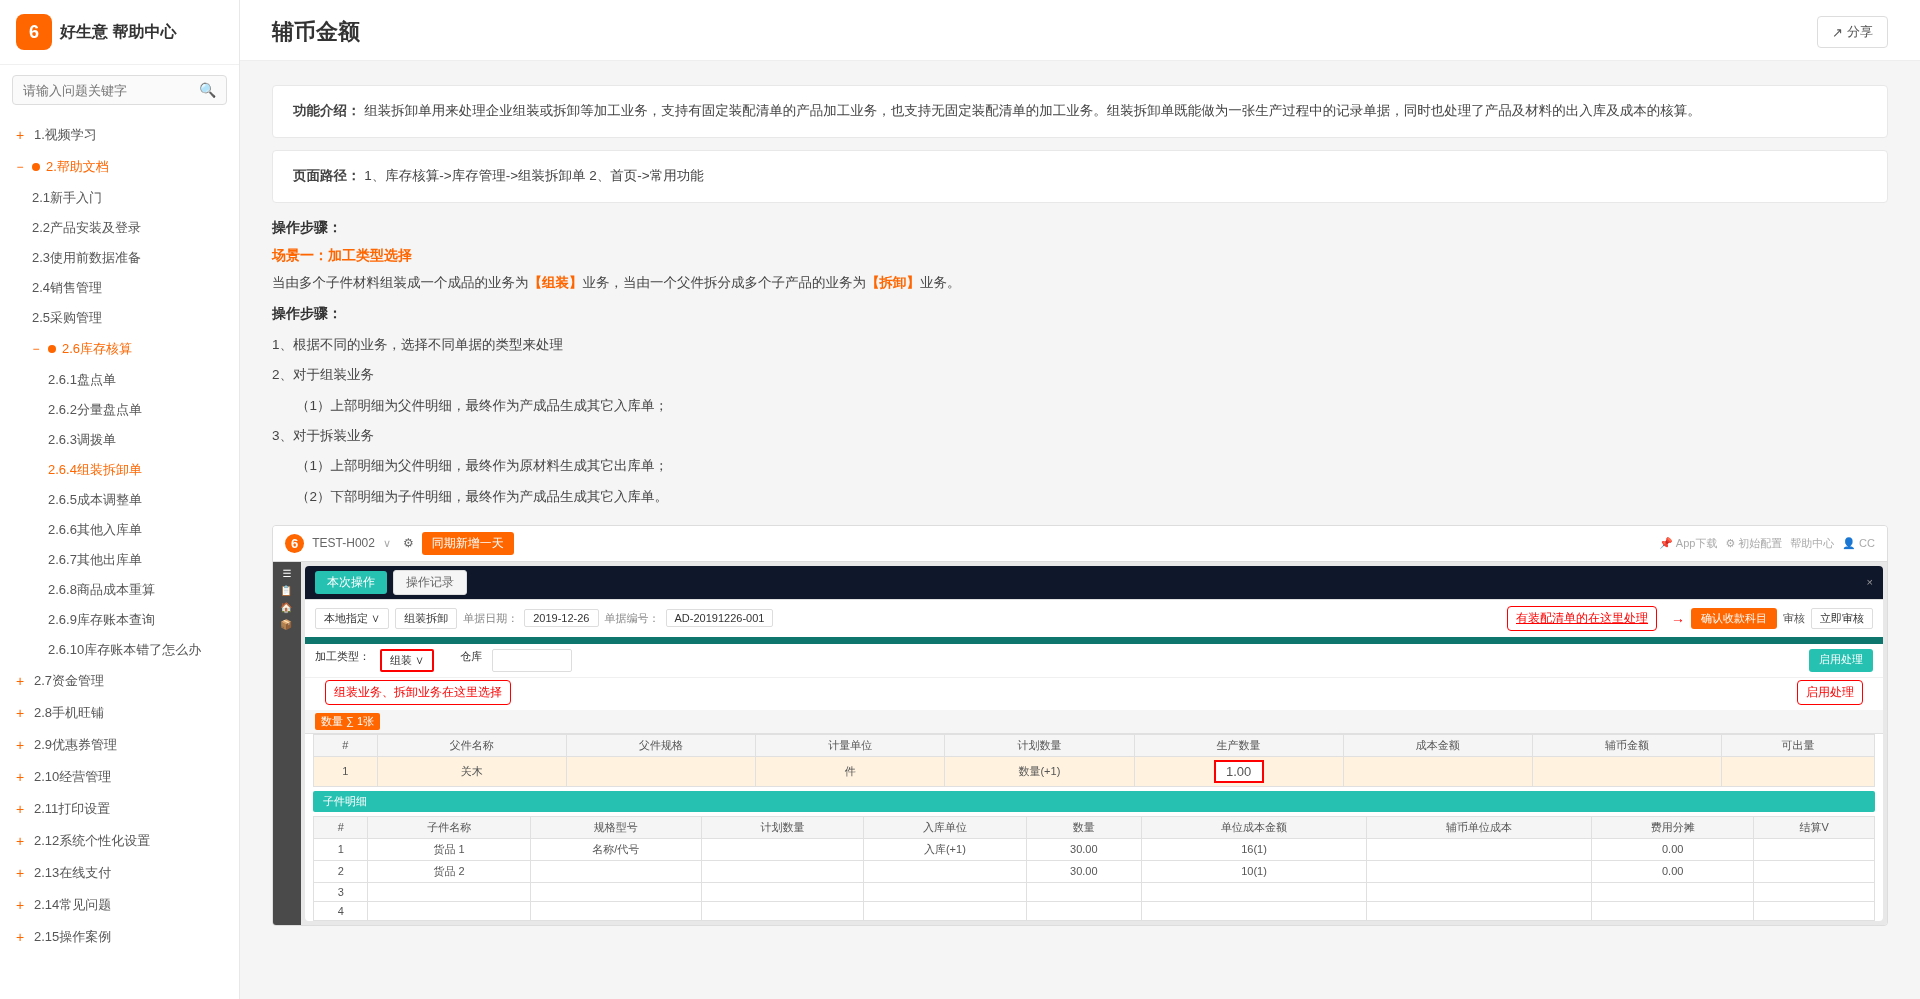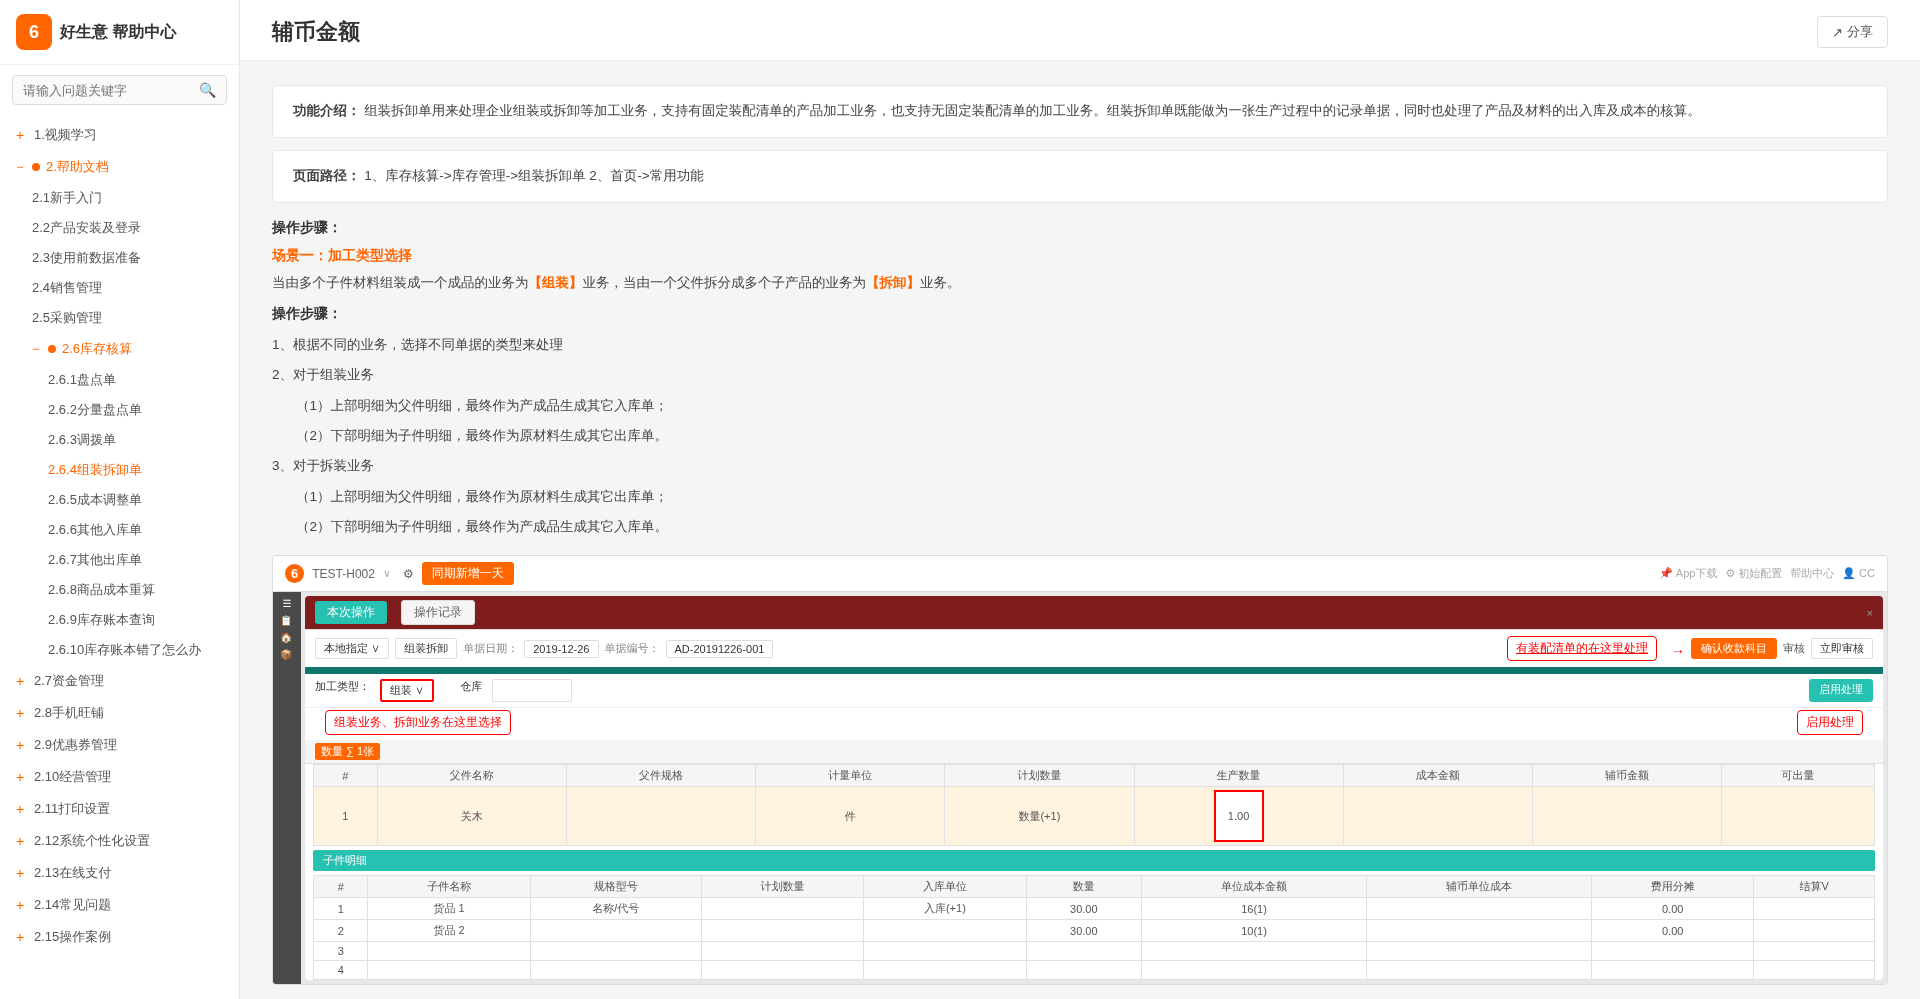--- a/index.html
+++ b/index.html
@@ -254,23 +254,23 @@
       font-size: 12px;
       color: red;
       white-space: nowrap;
     }
     .sc-row-highlighted {
       background: #fff3e0;
     }
     .sc-row-input-box {
       border: 2px solid red;
       background: #fff;
-      padding: 18px 4px;
+      padding: 2px 4px;
       min-width: 50px;
-      font-size: 11px;
+      font-size: 13px;
       display: inline-block;
     }
 
     
     ::-webkit-scrollbar { width: 6px; height: 6px; }
     ::-webkit-scrollbar-track { background: #f1f1f1; }
     ::-webkit-scrollbar-thumb { background: #ccc; border-radius: 3px; }
   </style>
 </head>
 <body>
@@ -411,21 +411,20 @@
     <div class="ops-section">
       <div class="section-heading">操作步骤：</div>
       <div class="section-heading" style="color:#f60; font-size:14px; margin-bottom:6px;">场景一：加工类型选择</div>
       <div class="step-text">
         当由多个子件材料组装成一个成品的业务为<span class="highlight-orange">【组装】</span>业务，当由一个父件拆分成多个子产品的业务为<span class="highlight-orange">【拆卸】</span>业务。
       </div>
       <div class="section-heading" style="margin-top:10px;">操作步骤：</div>
       <div class="step-text">1、根据不同的业务，选择不同单据的类型来处理</div>
       <div class="step-text">2、对于组装业务</div>
       <div class="step-text step-sub">（1）上部明细为父件明细，最终作为产成品生成其它入库单；</div>
-      <div class="step-text step-sub">（2）下部明细为子件明细，最终作为原材料生成其它出库单。</div>
       <div class="step-text">3、对于拆装业务</div>
       <div class="step-text step-sub">（1）上部明细为父件明细，最终作为原材料生成其它出库单；</div>
       <div class="step-text step-sub">（2）下部明细为子件明细，最终作为产成品生成其它入库单。</div>
     </div>
 
     <div class="screenshot-container">
       <div class="screenshot-inner" style="position:relative;">
 
         <div class="sc-topbar">
           <span style="background:#f60;color:#fff;padding:2px 6px;border-radius:50%;font-size:13px;font-weight:bold;">6</span>
@@ -444,21 +443,21 @@
 
           <div style="width:28px;background:#4a4a4a;display:flex;flex-direction:column;align-items:center;padding-top:6px;gap:6px;">
             <div style="color:#fff;font-size:10px;">☰</div>
             <div style="color:#fff;font-size:10px;">📋</div>
             <div style="color:#fff;font-size:10px;">🏠</div>
             <div style="color:#fff;font-size:10px;">📦</div>
           </div>
 
           <div style="flex:1;background:#fff;margin:4px;border-radius:4px;overflow:hidden;">
 
-            <div style="background:#7f1d1d;border-bottom:1px solid #e0e0e0;padding:4px 10px;display:flex;align-items:center;gap:14px;font-size:12px;color:#555;">
+            <div style="background:#0f172a;border-bottom:1px solid #e0e0e0;padding:4px 10px;display:flex;align-items:center;gap:6px;font-size:12px;color:#555;">
               <span style="background:#27c1b2;color:#fff;padding:3px 12px;border-radius:3px;font-size:12px;">本次操作</span>
               <span style="background:#f5f5f5;color:#666;padding:3px 12px;border-radius:3px;font-size:12px;border:1px solid #ddd;">操作记录</span>
               <span style="flex:1;"></span>
               <span style="font-size:11px;color:#999;">×</span>
             </div>
 
             <div style="padding:6px 10px;display:flex;gap:6px;align-items:center;font-size:11px;border-bottom:7px solid #0f766e;flex-wrap:wrap;text-align:right;">
               <span style="border:1px solid #ddd;padding:2px 8px;border-radius:2px;">本地指定 ∨</span>
               <span style="border:1px solid #ddd;padding:2px 8px;border-radius:2px;">组装拆卸</span>
               <span style="color:#888;">单据日期：</span>

